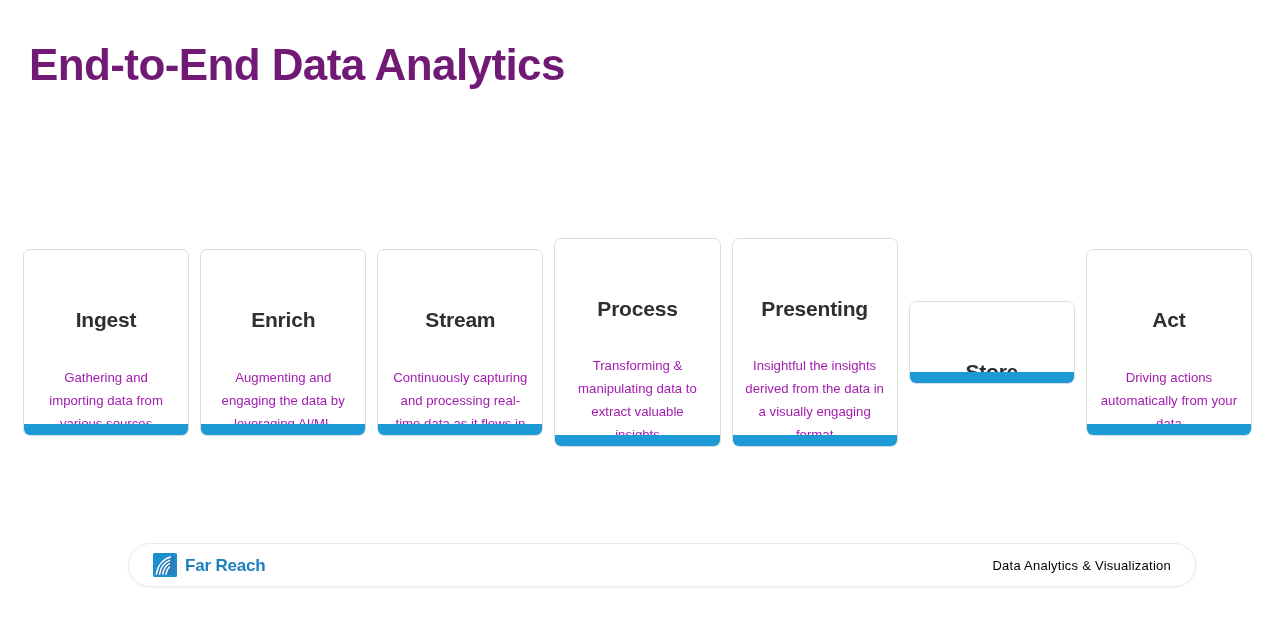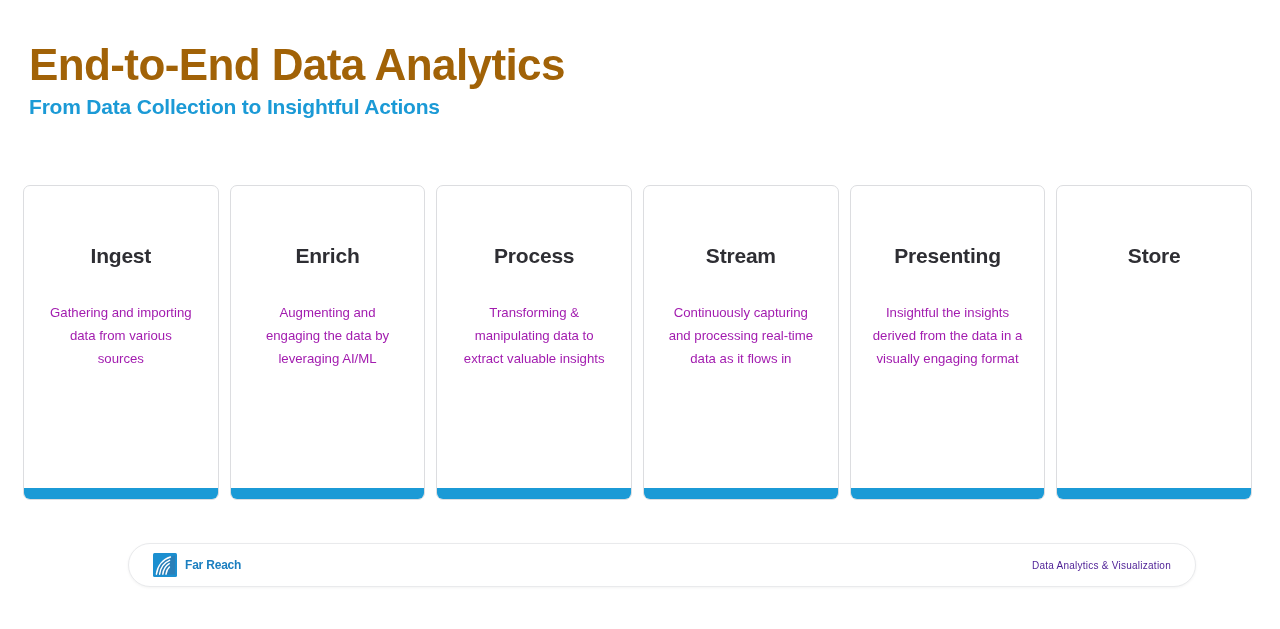--- a/index.html
+++ b/index.html
@@ -18,21 +18,21 @@
   
   .header {
     position: absolute;
     left: 29px;
     top: 40px;
     width: 1000px;
   }
   .page-title {
     font-size: 44px;
     font-weight: bold;
-    color: #a16207;
+    color: #701a75;
     letter-spacing: -0.6px;
     line-height: 1.12;
     margin: 0;
     white-space: nowrap;
   }
   .page-subtitle {
     font-size: 21px;
     font-weight: bold;
     color: #1b9ad6;
     letter-spacing: -0.2px;
@@ -43,20 +43,21 @@
 
   
   .cards {
     position: absolute;
     left: 23px;
     top: 185px;
     width: 1229px;
     height: 315px;
     display: flex;
     gap: 11px;
+    align-items: center;
   }
   .card {
     flex: 1 1 0;
     background: #ffffff;
     border: 1px solid #dcdde0;
     border-radius: 7px;
     position: relative;
     display: flex;
     flex-direction: column;
     align-items: center;
@@ -111,71 +112,75 @@
     display: flex;
     align-items: center;
     gap: 8px;
   }
   .brand-mark {
     width: 24px;
     height: 24px;
     display: block;
   }
   .brand-name {
-    font-size: 12px;
+    font-size: 17px;
     font-weight: bold;
     color: #1b7fc0;
     letter-spacing: -0.2px;
     line-height: 1;
   }
   .footer-spacer { flex: 1 1 auto; }
   .footer-tagline {
-    font-size: 10px;
-    color: #4c1d95;
+    font-size: 13px;
+    color: #000000;
     letter-spacing: 0.25px;
     white-space: nowrap;
     padding-right: 4px;
   }
 </style>
 </head>
 <body>
 
 <div class="header">
   <h1 class="page-title">End-to-End Data Analytics</h1>
-  <h2 class="page-subtitle">From Data Collection to Insightful Actions</h2>
 </div>
 
 <div class="cards" id="cards-container">
     <div class="card">
       <div class="card-title">Ingest</div>
       <div class="card-desc">Gathering and importing data from various sources</div>
       <div class="card-accent"></div>
     </div>
     <div class="card">
       <div class="card-title">Enrich</div>
       <div class="card-desc">Augmenting and engaging the data by leveraging AI/ML</div>
       <div class="card-accent"></div>
     </div>
     <div class="card">
+      <div class="card-title">Stream</div>
+      <div class="card-desc">Continuously capturing and processing real-time data as it flows in</div>
+      <div class="card-accent"></div>
+    </div>
+    <div class="card">
       <div class="card-title">Process</div>
       <div class="card-desc">Transforming &amp; manipulating data to extract valuable insights</div>
       <div class="card-accent"></div>
     </div>
     <div class="card">
-      <div class="card-title">Stream</div>
-      <div class="card-desc">Continuously capturing and processing real-time data as it flows in</div>
-      <div class="card-accent"></div>
-    </div>
-    <div class="card">
       <div class="card-title">Presenting</div>
       <div class="card-desc">Insightful the insights derived from the data in a visually engaging format</div>
       <div class="card-accent"></div>
     </div>
     <div class="card">
       <div class="card-title">Store</div>
+      <div class="card-accent"></div>
+    </div>
+    <div class="card">
+      <div class="card-title">Act</div>
+      <div class="card-desc">Driving actions automatically from your data</div>
       <div class="card-accent"></div>
     </div>
   </div>
 
 <div class="footer-pill">
   <div class="brand">
     <span class="brand-mark">
       <svg class="brand-mark" viewBox="0 0 24 24" xmlns="http://www.w3.org/2000/svg" aria-hidden="true">
         <rect x="0" y="0" width="24" height="24" rx="1.5" fill="#1b8fd0"></rect>
         <path d="M2.2 21.6 C4.6 10.4 12.4 3.4 22.2 2.4 L22.2 21.6 Z" fill="#2a7fb8"></path>

